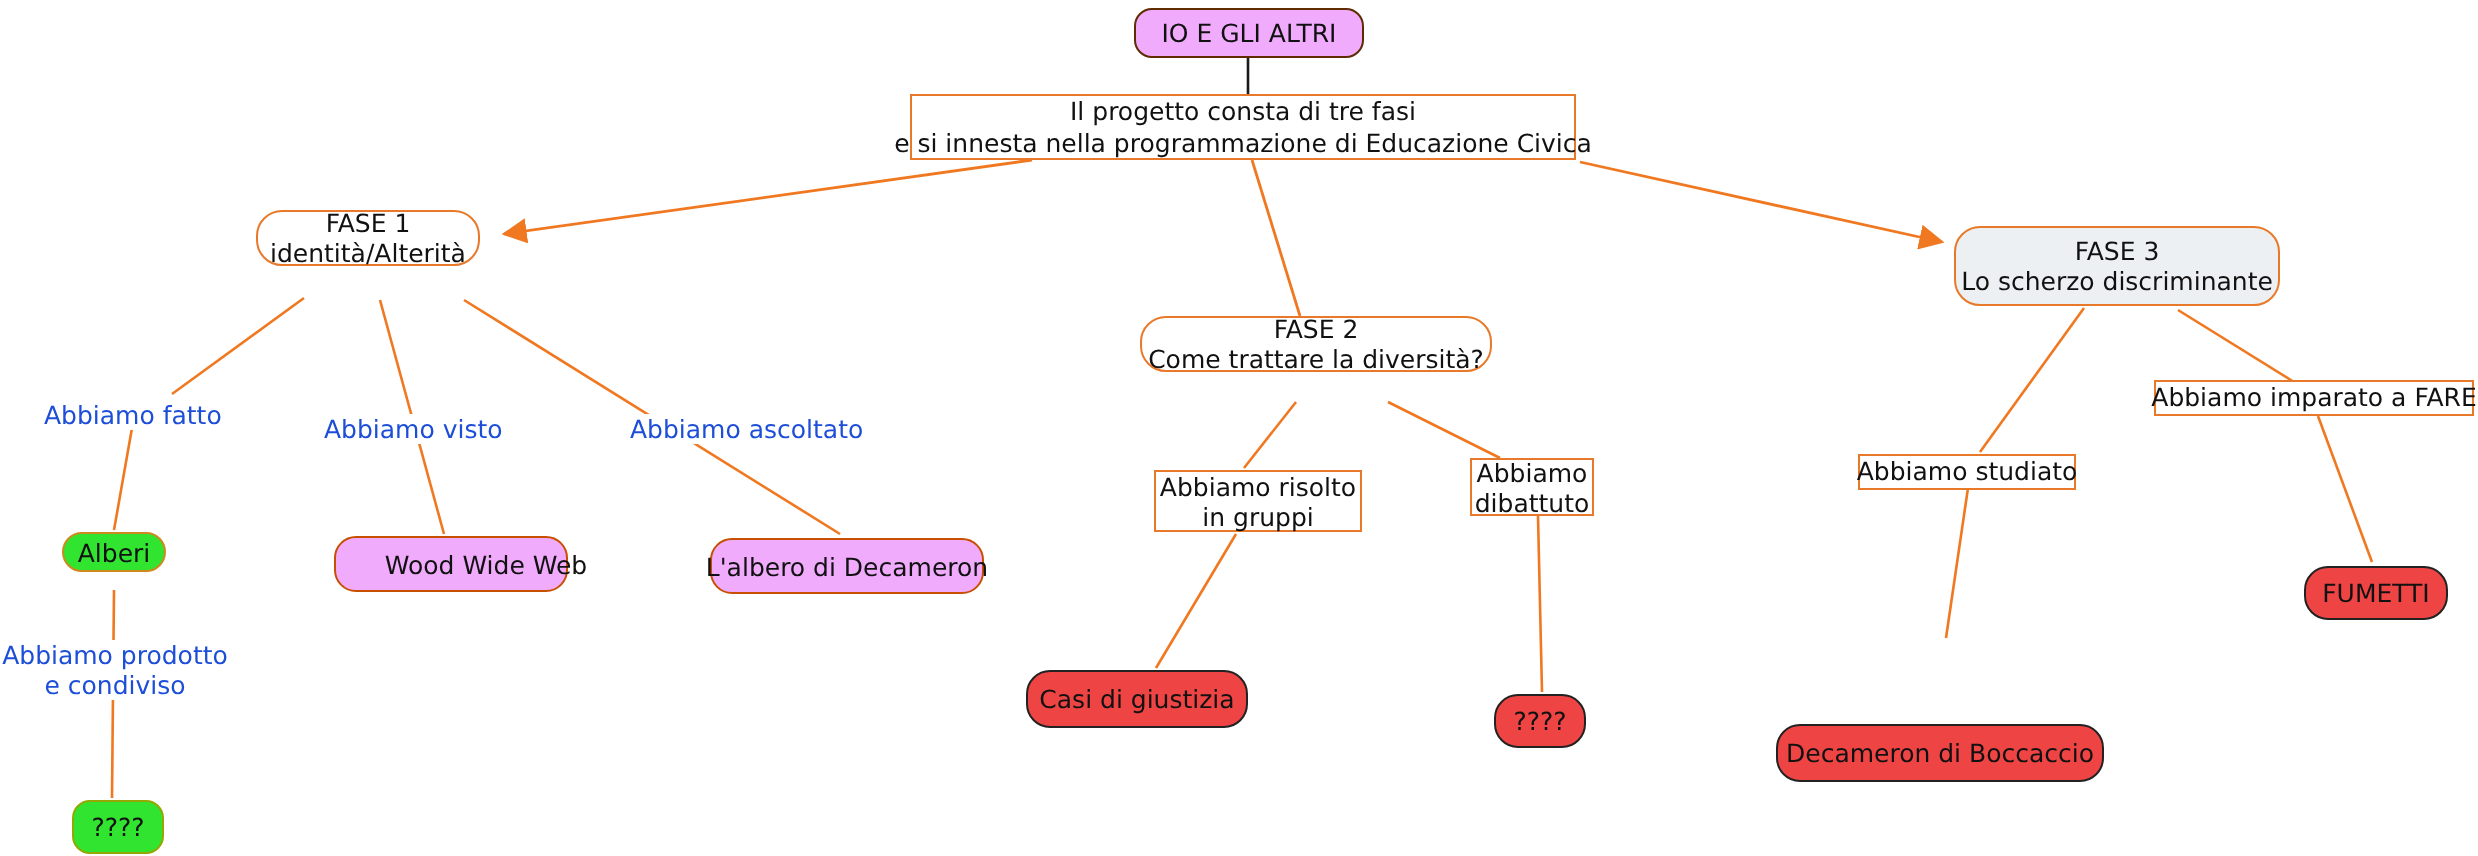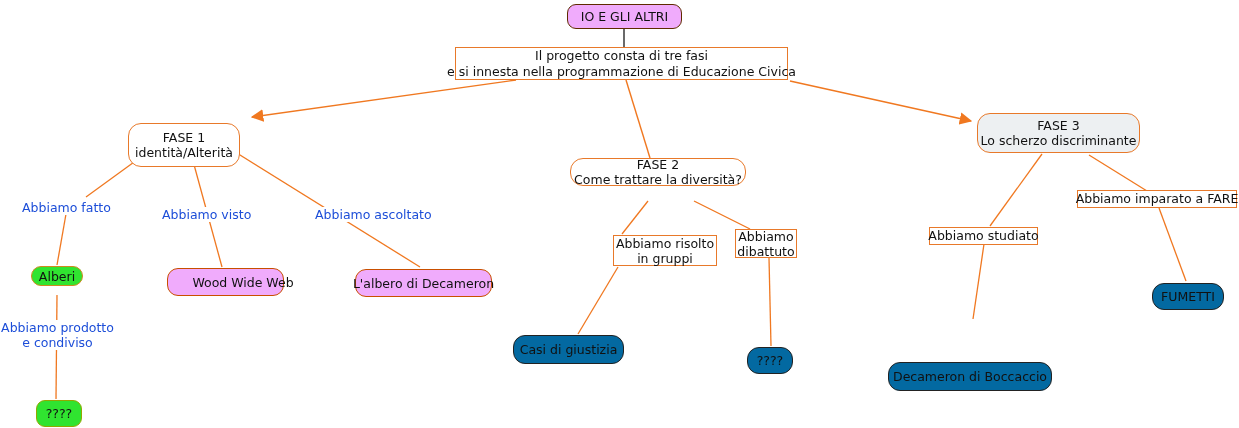--- a/index.html
+++ b/index.html
@@ -18,21 +18,21 @@
     text-align: center; font-size: 12.5px; line-height: 15px; white-space: nowrap;
   }
   .node span { display: block; }
   .orange  { background: #f0abfc; border: 1.5px solid #C94F00; border-radius: 11px; }
   .io      { border: 1.5px solid #5F2B00; border-radius: 9px; }
   .green-a { background: #30E430; border: 1.5px solid #CE8A1E; border-radius: 10px; }
   .green-b { background: #30E430; border: 1.5px solid #93A800; border-radius: 9px; }
   .box-orange     { background: #ffffff; border: 1px solid #E8792A; }
   .rounded-orange { background: #ffffff; border: 1px solid #E8792A; border-radius: 13px; }
   .fase3-fill     { background: #EDF0F2; }
-  .rounded-black  { background: #0369a1; border: 1px solid #222222; border-radius: 12px; }
+  .rounded-black  { background: #ef4444; border: 1px solid #222222; border-radius: 12px; }
   .link-label {
     position: absolute; z-index: 2; font-size: 12.5px; line-height: 15px;
     color: #1d4ed8; background: #ffffff; text-align: center; white-space: nowrap;
   }
 </style>
 </head>
 <body>
 
 <div id="canvas">
 
@@ -68,21 +68,21 @@
 
   <div class="node orange io" style="left:567px; top:4px; width:115px; height:25px;">
     <span>IO E GLI ALTRI</span>
   </div>
 
   <div class="node box-orange" style="left:455px; top:47px; width:333px; height:33px; line-height:16px;">
     <span>Il progetto consta di tre fasi</span>
     <span>e si innesta nella programmazione di Educazione Civica</span>
   </div>
 
-  <div class="node rounded-orange" style="left:128px; top:105px; width:112px; height:44px;margin-top:18px;">
+  <div class="node rounded-orange" style="left:128px; top:105px; width:112px; height:28px;">
     <span>FASE 1</span>
     <span>identità/Alterità</span>
   </div>
 
   <div class="node rounded-orange" style="left:570px; top:158px; width:176px; height:28px;">
     <span>FASE 2</span>
     <span>Come trattare la diversità?</span>
   </div>
 
   <div class="node rounded-orange fase3-fill" style="left:977px; top:113px; width:163px; height:40px;">
@@ -104,21 +104,21 @@
   <div class="node orange" style="left:167px; top:268px; width:117px; height:28px;padding-left:35px;">
     <span>Wood Wide Web</span>
   </div>
   <div class="node orange" style="left:355px; top:269px; width:137px; height:28px;">
     <span>L'albero di Decameron</span>
   </div>
   <div class="node green-b" style="left:36px; top:400px; width:46px; height:27px;">
     <span>????</span>
   </div>
 
-  <div class="node box-orange" style="left:577px; top:235px; width:104px; height:31px;margin-left:36px;">
+  <div class="node box-orange" style="left:577px; top:235px; width:104px; height:31px;">
     <span>Abbiamo risolto</span>
     <span>in gruppi</span>
   </div>
   <div class="node box-orange" style="left:735px; top:229px; width:62px; height:29px;">
     <span>Abbiamo</span>
     <span>dibattuto</span>
   </div>
 
   <div class="node rounded-black" style="left:513px; top:335px; width:111px; height:29px;">
     <span>Casi di giustizia</span>

